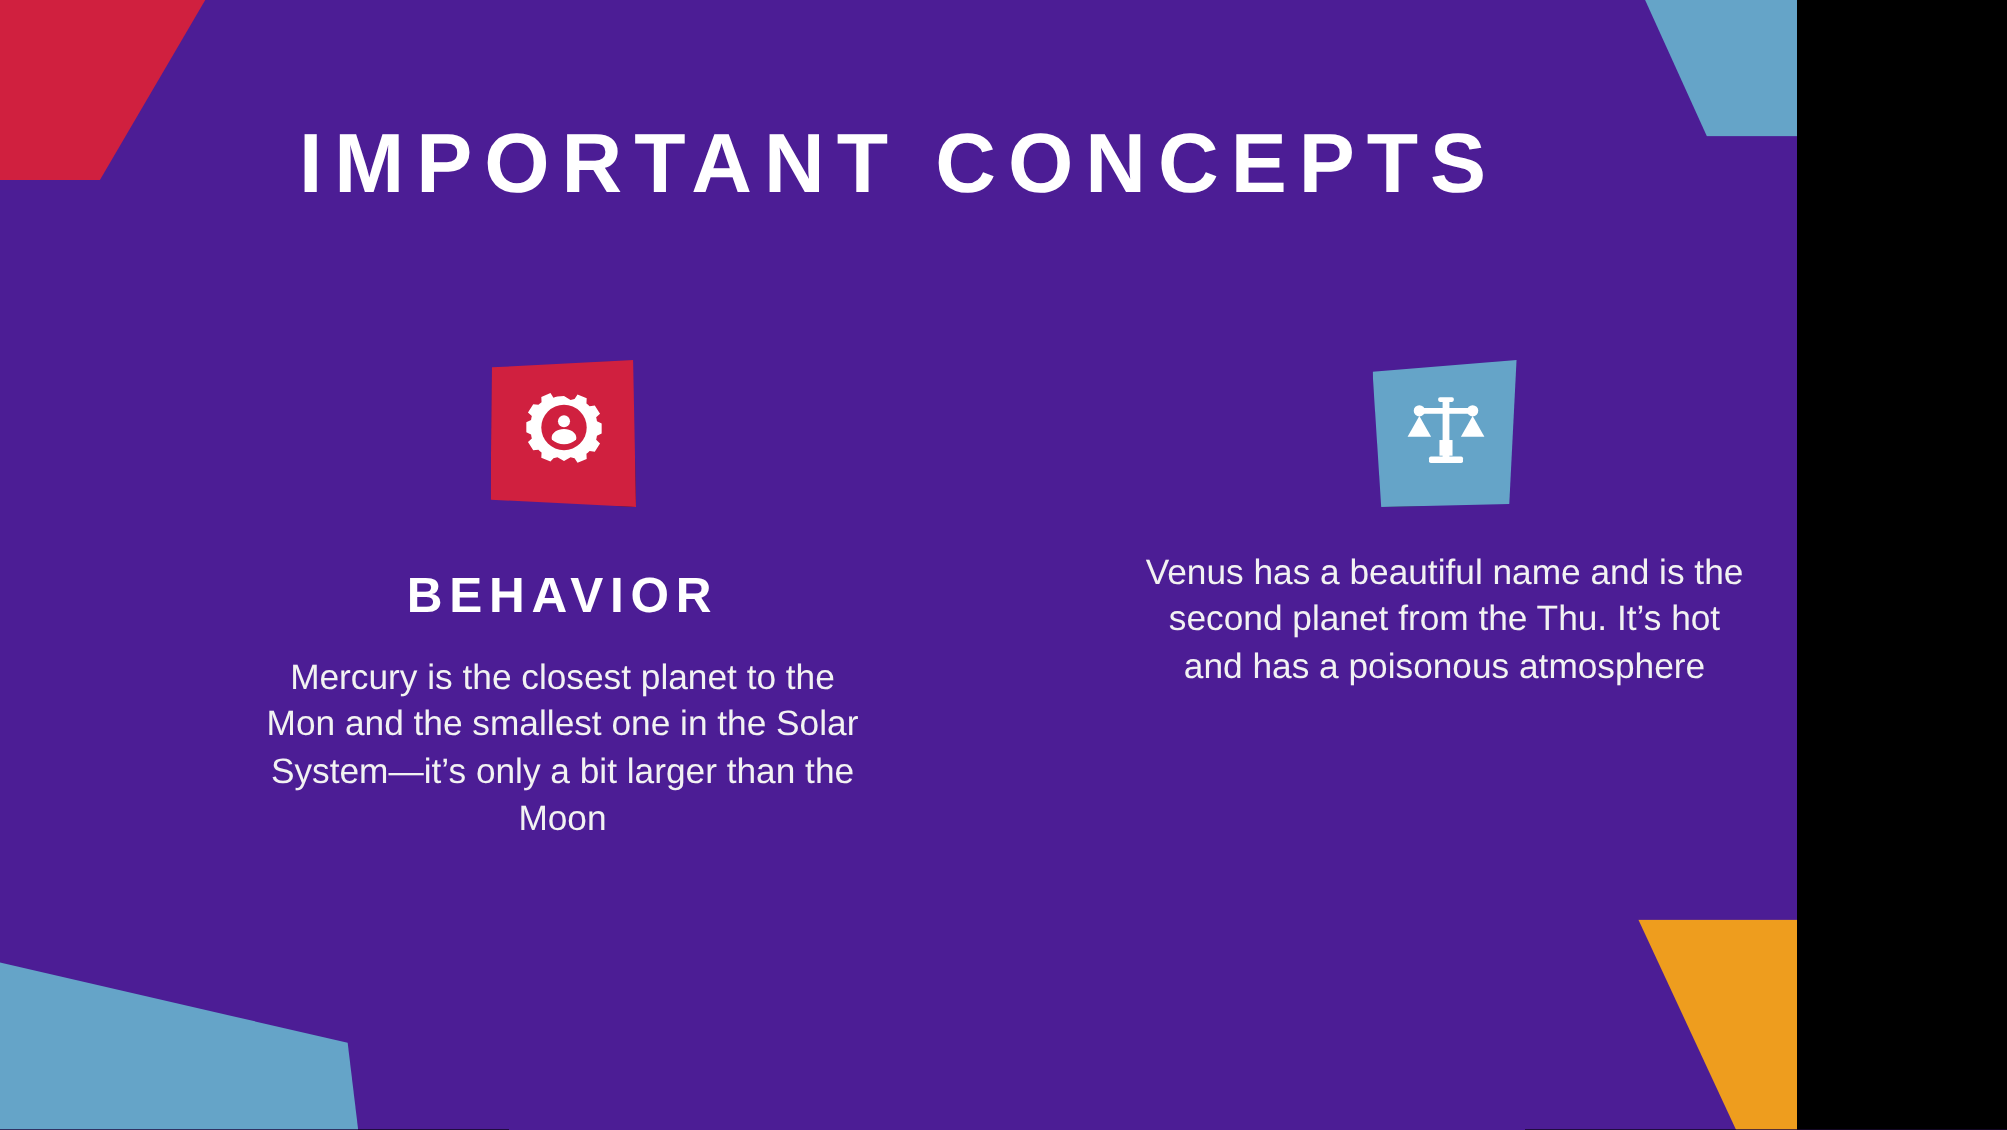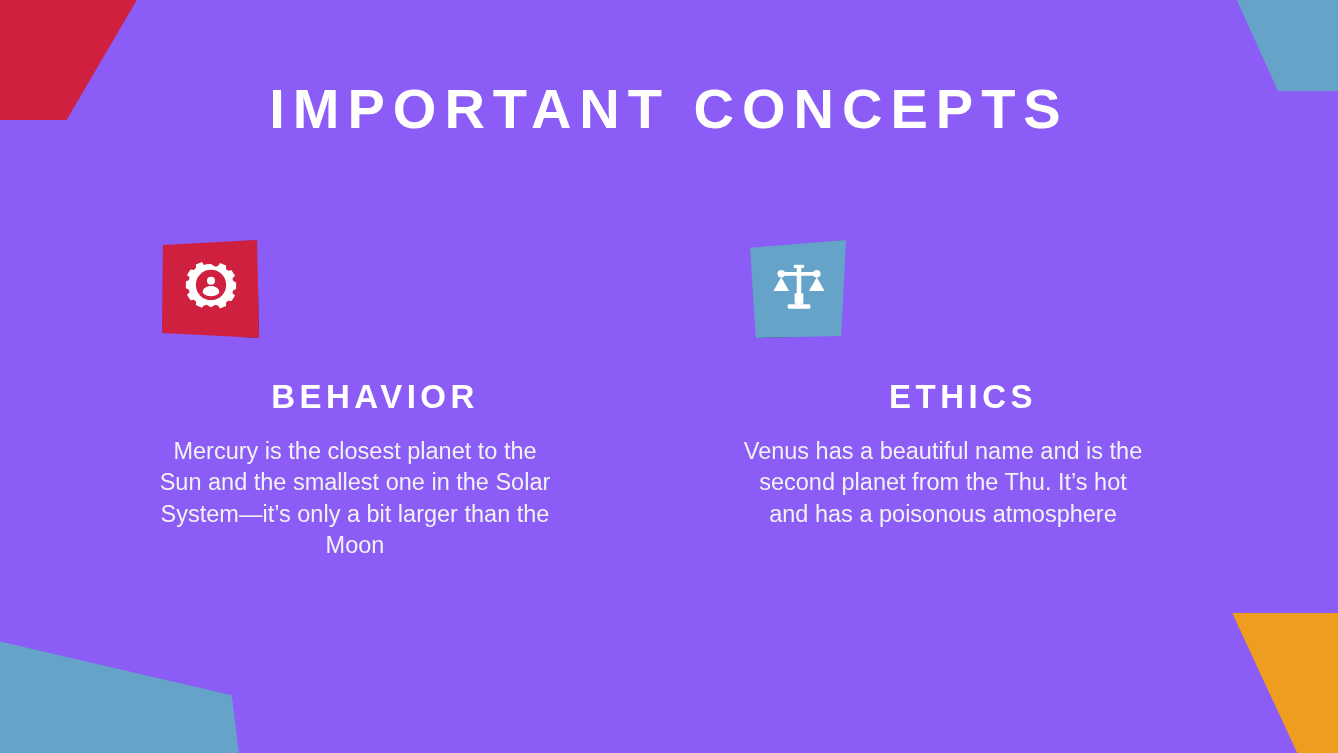--- a/index.html
+++ b/index.html
@@ -2,23 +2,23 @@
 <html><head>
 <meta charset="utf-8">
 <style>
   html, body {
     margin: 0;
     padding: 0;
     background: #000000;
   }
   .slide {
     position: relative;
-    width: 1338px;
+    width: 1198px;
     height: 753px;
-    background: #8b5cf6;
+    background: #4c1d95;
     overflow: hidden;
     font-family: "Liberation Sans", sans-serif;
   }
 
   
   .deco {
     position: absolute;
     pointer-events: none;
   }
   .deco-tl {
@@ -75,20 +75,21 @@
     top: 228px;
     left: 150px;
     width: 1038px;
     display: flex;
     justify-content: space-between;
   }
   .col {
     width: 450px;
     display: flex;
     flex-direction: column;
+    align-items: center;
   }
 
   .card-wrap {
     width: 120px;
     height: 118px;
     position: relative;
     display: flex;
     align-items: center;
     justify-content: center;
   }
@@ -158,38 +159,37 @@
         <div class="card-glyph">
           <svg width="56" height="56" viewBox="0 0 64 64" aria-hidden="true">
             <path fill="#FFFFFF" d="M32 3.5l5.0 3.0c1.0-.35 2.0-.63 3.05-.83L42.3 2.2l7.0 2.9-.2 4.0c.85.62 1.65 1.3 2.4 2.05l3.95-.5 4.0 6.3-2.95 2.7c.28 1.0.48 2.0.6 3.05l3.6 1.75v7.6l-3.6 1.75c-.12 1.05-.32 2.05-.6 3.05l2.95 2.7-4.0 6.3-3.95-.5c-.75.75-1.55 1.43-2.4 2.05l.2 4.0-7.0 2.9-2.25-3.47c-1.05-.2-2.05-.48-3.05-.83l-5.0 3.0-5.0-3.0c-1.05.35-2.0.63-3.05.83L21.7 53.3l-7.0-2.9.2-4.0c-.85-.62-1.65-1.3-2.4-2.05l-3.95.5-4.0-6.3 2.95-2.7c-.28-1.0-.48-2.0-.6-3.05L3.3 31.05v-7.6l3.6-1.75c.12-1.05.32-2.05.6-3.05l-2.95-2.7 4.0-6.3 3.95.5c.75-.75 1.55-1.43 2.4-2.05l-.2-4.0 7.0-2.9 2.25 3.47c1.0-.35 2.0-.63 3.05-.83L32 3.5z"></path>
             <circle cx="32" cy="27.4" r="17.3" fill="#D0203F"></circle>
             <circle cx="32" cy="22.6" r="4.6" fill="#FFFFFF"></circle>
             <path fill="#FFFFFF" d="M32 28.6c-5.2 0-9.4 3.0-9.4 6.7 0 .5.08 1.0.24 1.45 2.35 2.1 5.6 3.4 9.16 3.4s6.8-1.3 9.16-3.4c.16-.45.24-.95.24-1.45 0-3.7-4.2-6.7-9.4-6.7z"></path>
           </svg>
         </div>
       </div>
       <div class="col-heading">BEHAVIOR</div>
-      <div class="col-body">Mercury is the closest planet to the Sun and the smallest one in the Solar System—it’s only a bit larger than the Moon</div>
+      <div class="col-body">Mercury is the closest planet to the Mon and the smallest one in the Solar System—it’s only a bit larger than the Moon</div>
     </div>
 
     <div class="col">
       <div class="card-wrap">
         <div class="card card-blue"></div>
         <div class="card-glyph">
           <svg width="56" height="54" viewBox="0 0 64 62" aria-hidden="true">
             <rect x="29.4" y="6.0" width="5.2" height="46.0" fill="#FFFFFF"></rect>
             <rect x="26.0" y="3.2" width="12.0" height="3.6" rx="1.4" fill="#FFFFFF"></rect>
             <rect x="8.0" y="11.4" width="48.0" height="4.4" rx="1.2" fill="#FFFFFF"></rect>
             <circle cx="11.6" cy="13.6" r="4.3" fill="#FFFFFF"></circle>
             <circle cx="52.4" cy="13.6" r="4.3" fill="#FFFFFF"></circle>
             <path fill="#FFFFFF" d="M11.6 17.6 L20.6 33.4 H2.6 Z"></path>
             <path fill="#FFFFFF" d="M52.4 17.6 L61.4 33.4 H43.4 Z"></path>
             <rect x="27.0" y="36.0" width="10.0" height="12.0" fill="#FFFFFF"></rect>
             <rect x="19.0" y="48.6" width="26.0" height="5.0" rx="1.4" fill="#FFFFFF"></rect>
           </svg>
         </div>
       </div>
-      <div class="col-heading">ETHICS</div>
       <div class="col-body">Venus has a beautiful name and is the second planet from the Thu. It’s hot and has a poisonous atmosphere</div>
     </div>
 
   </div>
 </div>
 
 </body></html>

